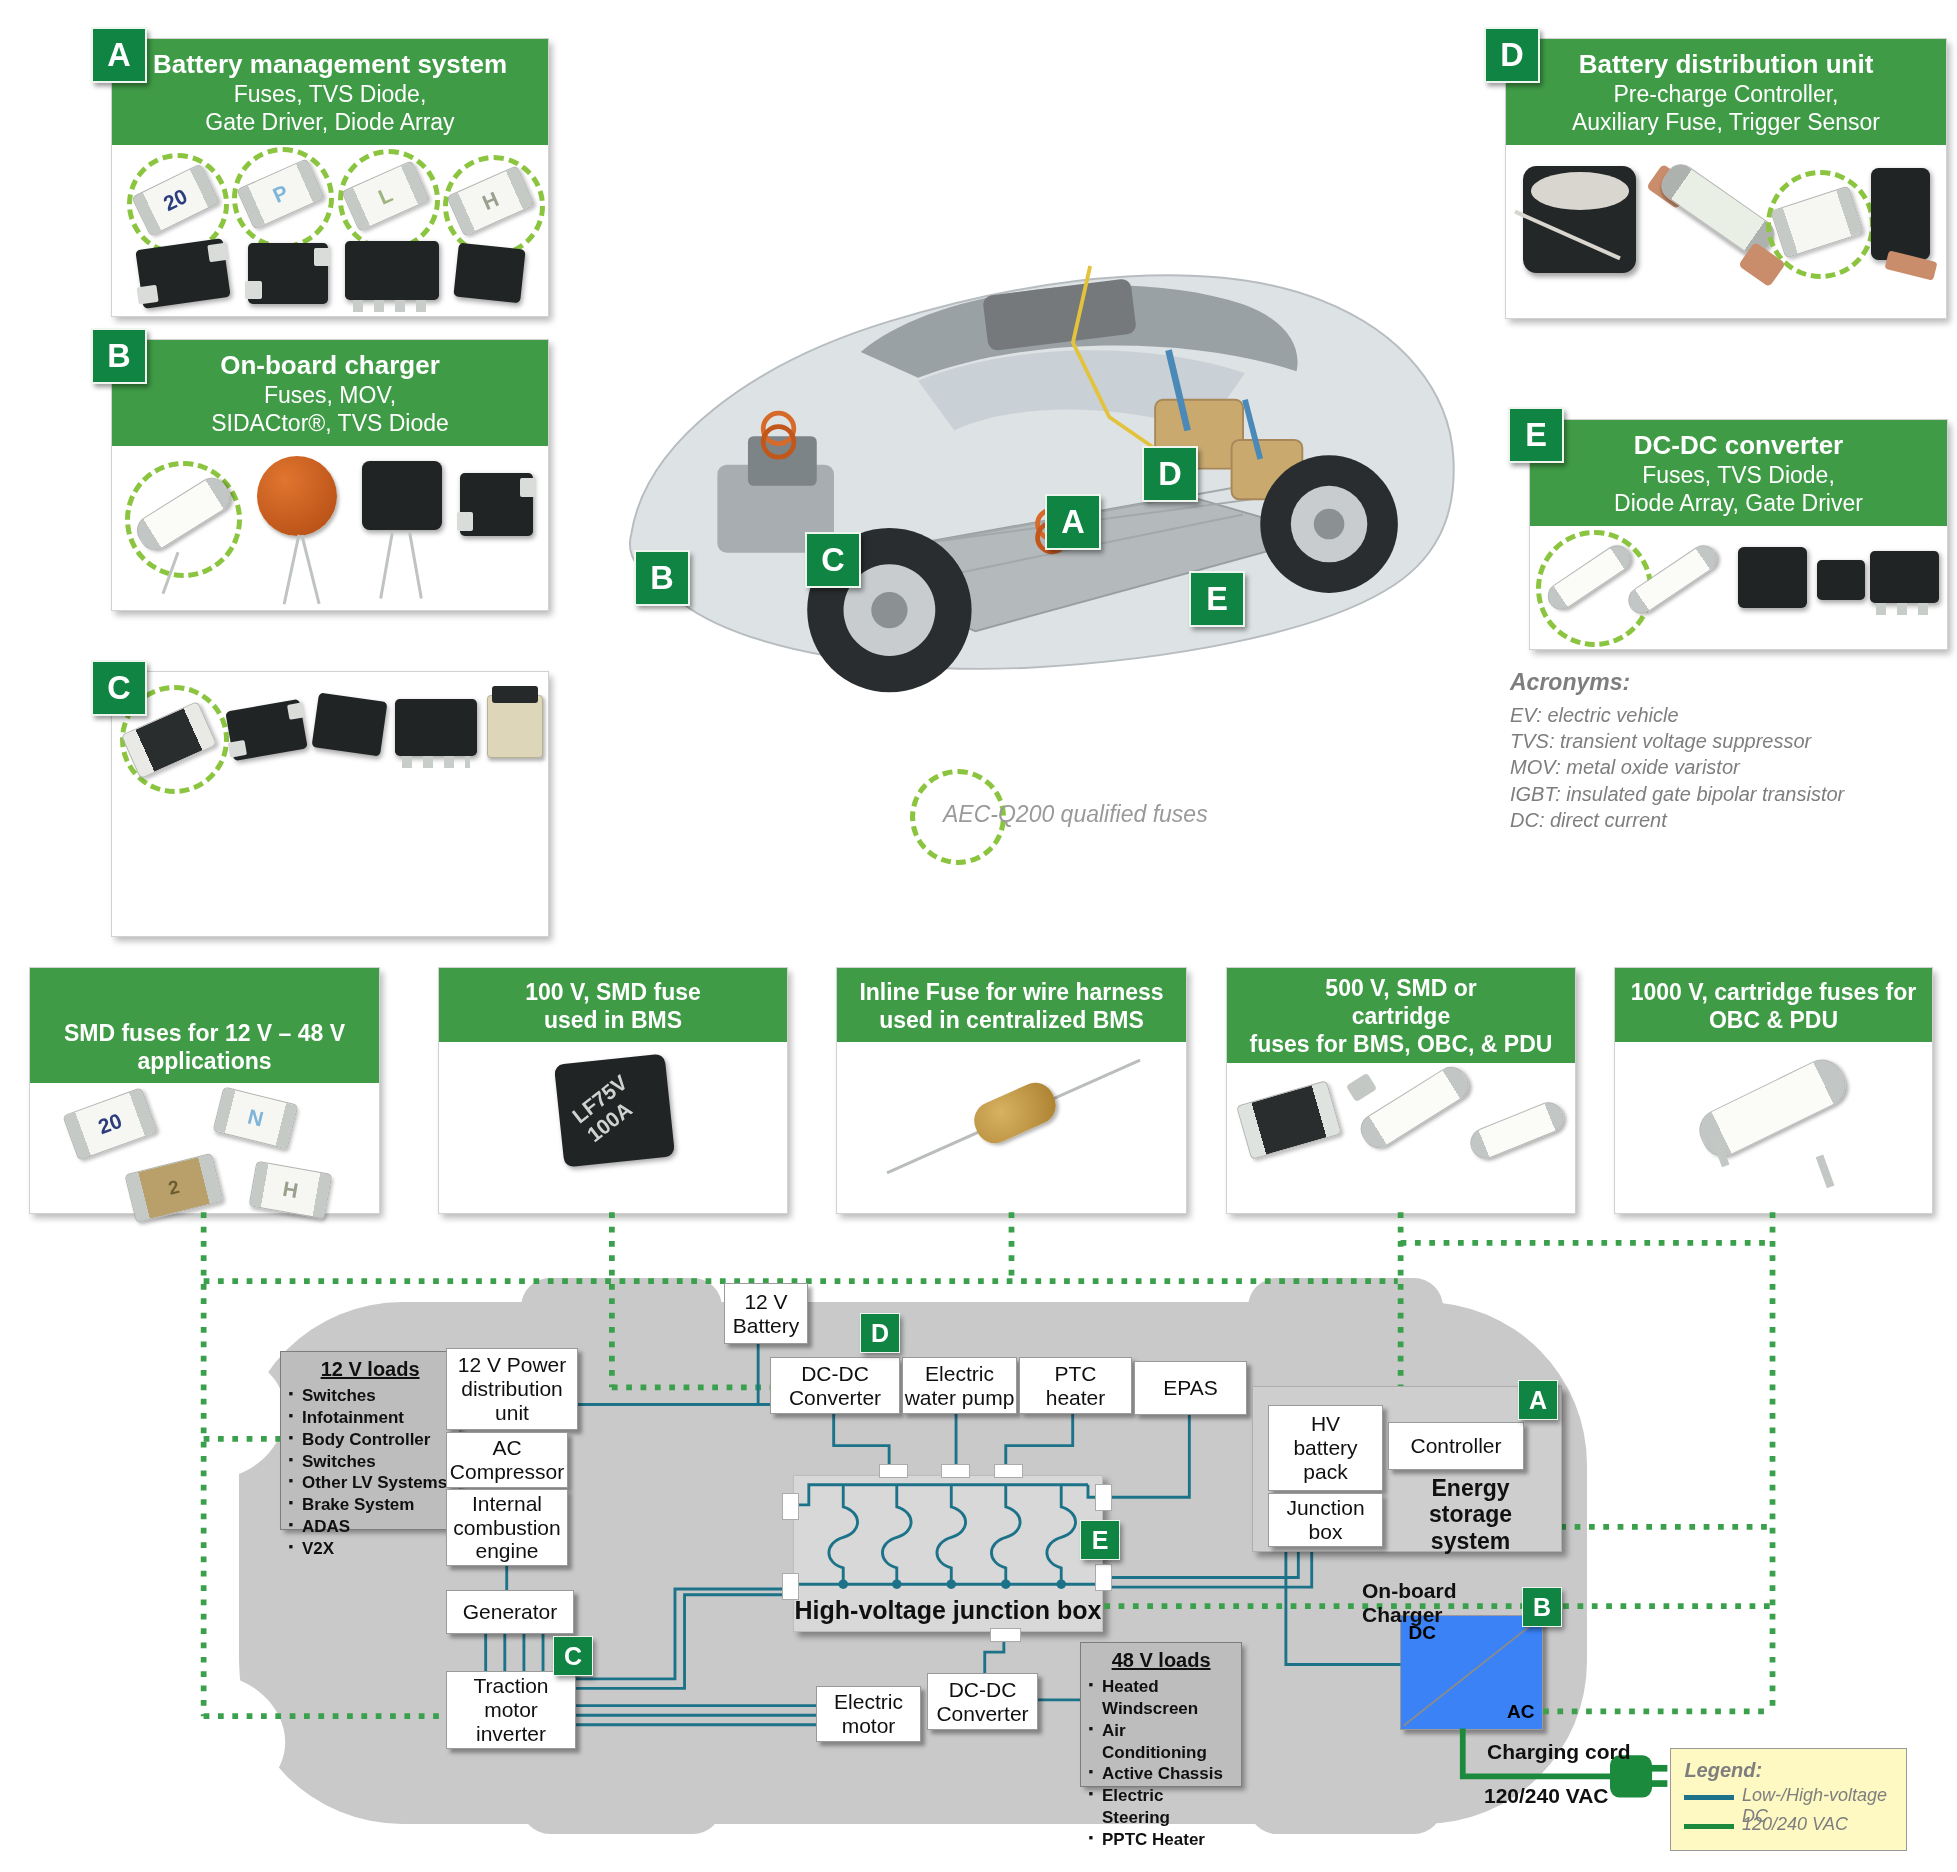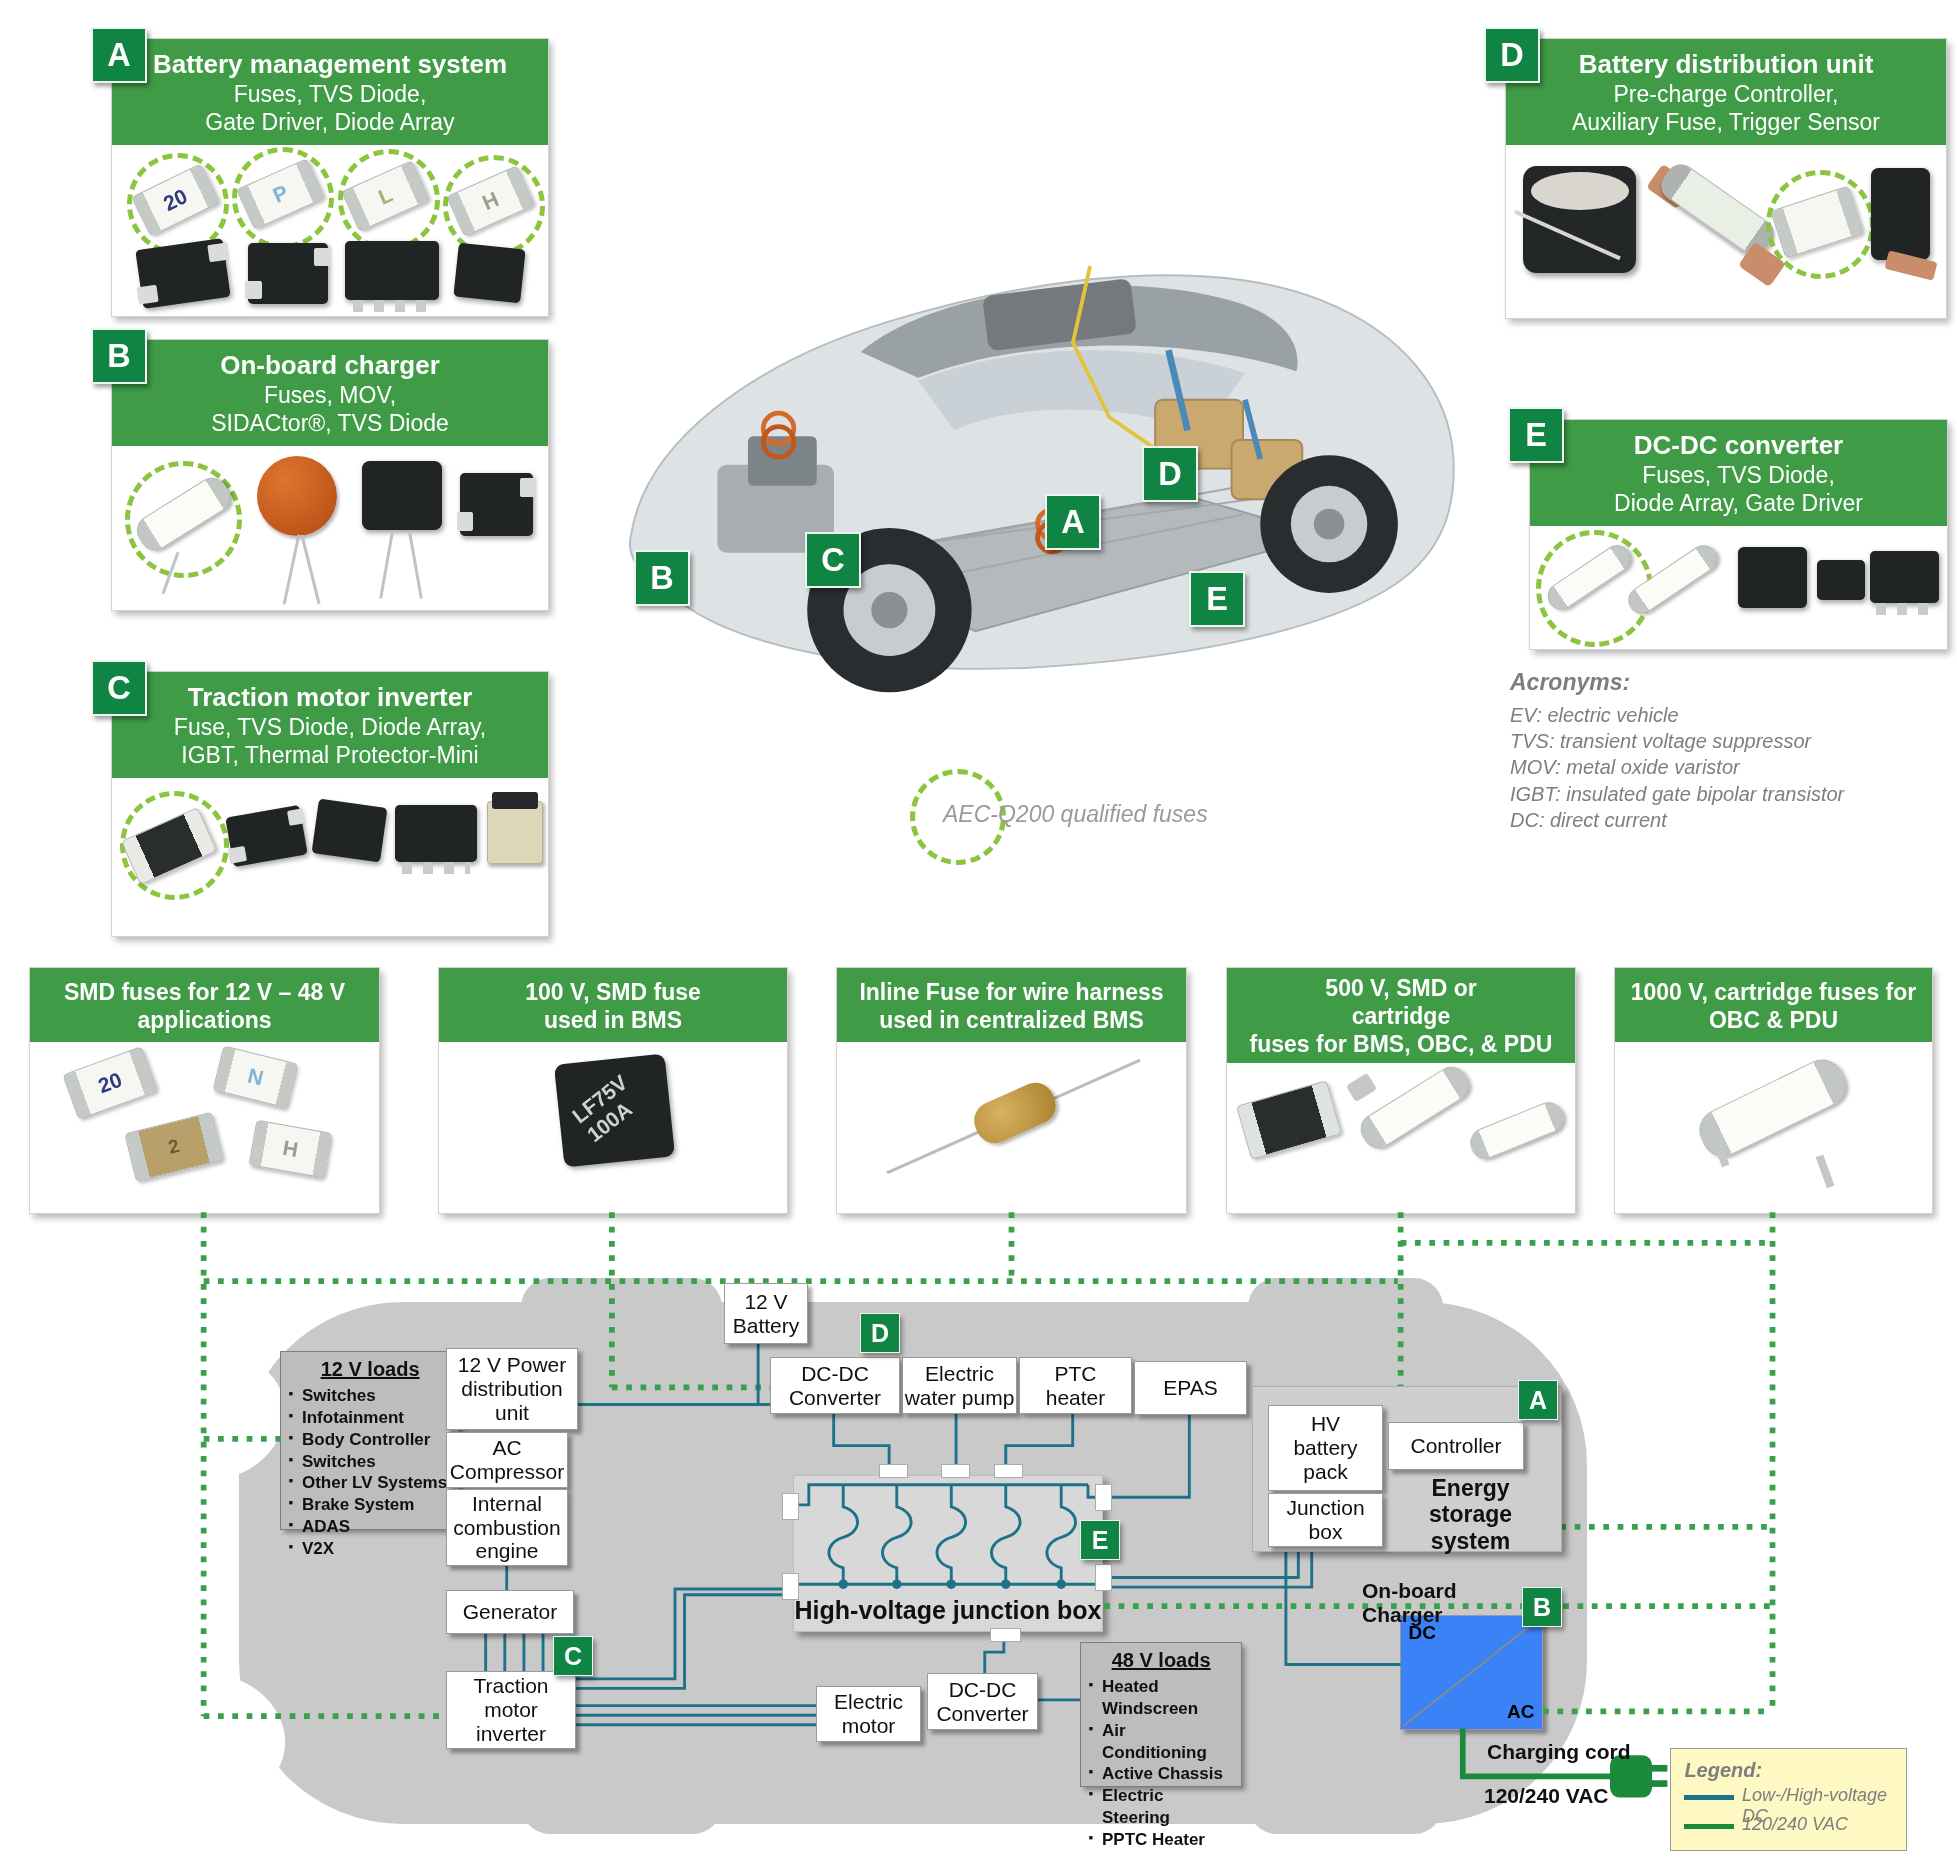--- a/index.html
+++ b/index.html
@@ -108,25 +108,20 @@
       <div class="leg" style="left:273px;top:86px;height:67px;transform:rotate(10deg);"></div>
       <div class="leg" style="left:302px;top:86px;height:67px;transform:rotate(-10deg);"></div>
       <div class="blk pads" style="left:348px;top:27px;width:73px;height:63px;"></div>
     </div>
   </div>
 
   <div class="glabel" style="left:91px;top:660px;">
       <span>C</span>
     </div>
   <div class="panel" style="left:111px;top:671px;width:436px;height:264px;">
-    <div class="ghead">
-      <div class="t">Traction motor inverter</div>
-      <div class="s">Fuse, TVS Diode, Diode Array,</div>
-      <div class="s">IGBT, Thermal Protector-Mini</div>
-    </div>
     <div class="pbody" style="height:161px;">
       <div class="dcircle" style="left:7.6px;top:13.4px;width:99px;height:99px;"></div>
       <div class="chip" style="left:15.3px;top:44px;width:82px;height:46px;transform:rotate(-24deg);background:linear-gradient(90deg,#e9e9e6 0 18%,#2a2d2e 18% 82%,#e9e9e6 82% 100%);"></div>
       <div class="blk pads" style="left:117px;top:32.5px;width:75px;height:50px;transform:rotate(-10deg);"></div>
       <div class="blk" style="left:203px;top:25px;width:69px;height:55px;transform:rotate(8deg);"></div>
       <div class="blk" style="left:283px;top:27px;width:82px;height:57px;">
           <div class="pins"></div>
         </div>
       <div class="abs" style="left:375px;top:23px;width:54px;height:61px;background:#ded6b8;border:1px solid #b9b194;border-radius:3.8px;box-shadow:1.9px 2.9px 3.8px rgba(0,0,0,.3);">
         <div class="abs" style="left:3.8px;top:-9.6px;width:46px;height:17px;background:#26292a;border-radius:2.9px;"></div>
@@ -228,21 +223,21 @@
     </div>
   <div class="glabel" style="left:1142px;top:446px;">
       <span>D</span>
     </div>
   <div class="glabel" style="left:1189px;top:571px;">
       <span>E</span>
     </div>
 
   <div class="panel" style="left:29px;top:967px;width:349px;height:245px;">
     <div class="ghead">
-      <div class="t" style="font-size:23px;">SMD fuses for 12 V – 48 V</div>
+      <div class="t" style="font-size:23px;margin-top:41px;">SMD fuses for 12 V – 48 V</div>
       <div class="t" style="font-size:23px;">applications</div>
     </div>
     <div class="pbody" style="height:153px;">
       <div class="chip" style="left:38px;top:17px;width:82px;height:46px;transform:rotate(-20deg);">
           <div class="chipmark" style="color:#2b3d7d;font-size:21px;">20</div>
         </div>
       <div class="chip" style="left:187px;top:11.5px;width:75px;height:44px;transform:rotate(14deg);">
           <div class="chipmark" style="color:#7fb6d8;font-size:21px;">N</div>
         </div>
       <div class="chip" style="left:99px;top:80px;width:88px;height:48px;transform:rotate(-14deg);background:linear-gradient(90deg,#c6cac6 0 15%,#b9a06a 15% 85%,#c6cac6 85% 100%);">

